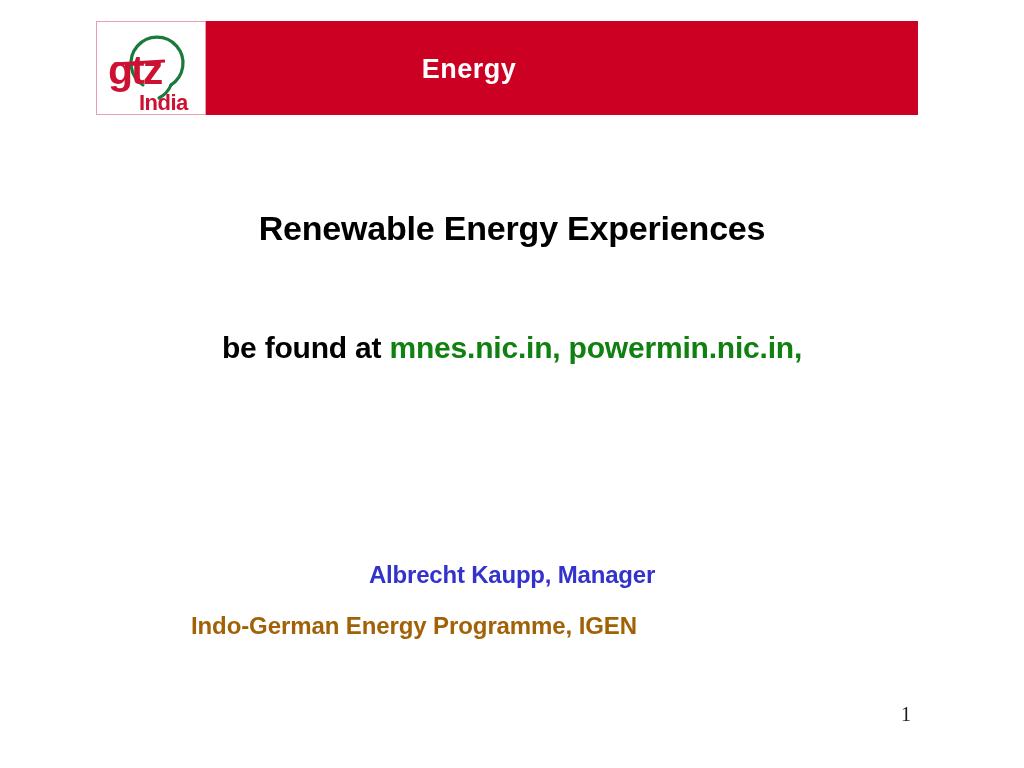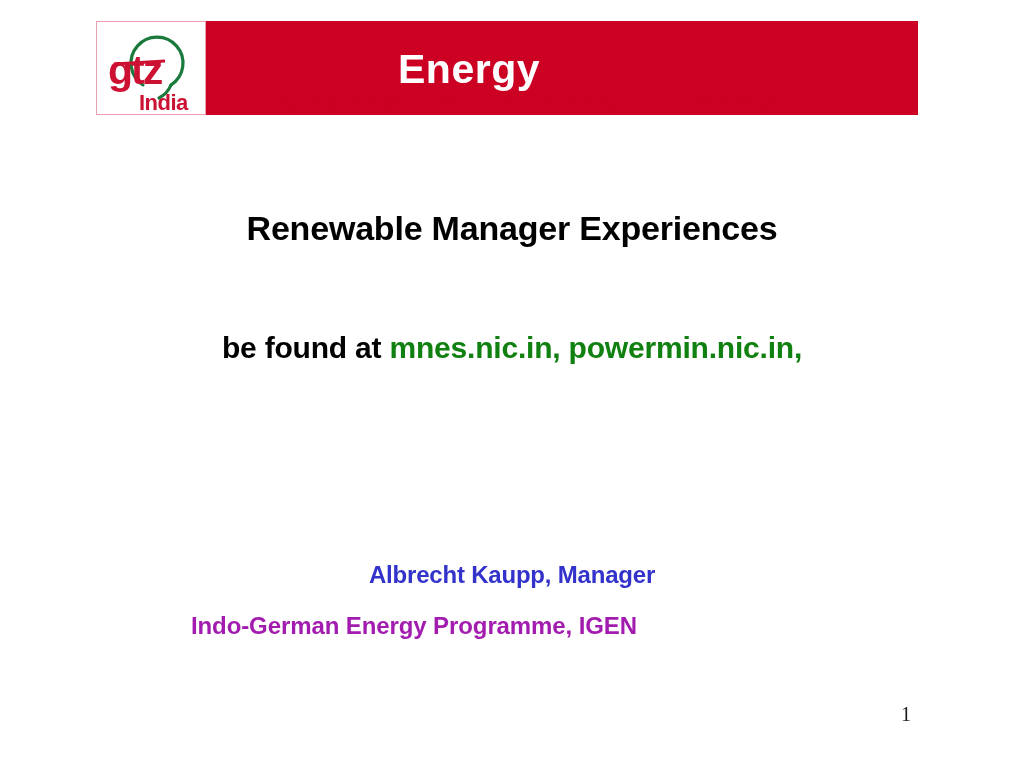--- a/index.html
+++ b/index.html
@@ -30,21 +30,21 @@
     top: 0;
     right: 0;
     height: 94px;
     background: #cc0022;
     display: flex;
     align-items: center;
     justify-content: center;
   }
   #energy-banner-title {
     color: #ffffff;
-    font-size: 41px;
+    font-size: 27px;
     font-weight: bold;
     letter-spacing: 0.5px;
     line-height: 1;
     margin-left: -180px;
     margin-top: 2px;
   }
 
   
   #logo-box {
     position: absolute;
@@ -117,21 +117,21 @@
     font-size: 24px;
     font-weight: bold;
     letter-spacing: -0.2px;
   }
   #presenter-org {
     position: absolute;
     left: 0;
     top: 612px;
     width: 828px;
     text-align: center;
-    color: #a21caf;
+    color: #a16207;
     font-size: 24px;
     font-weight: bold;
     letter-spacing: -0.1px;
   }
 
   #page-number {
     position: absolute;
     left: 901px;
     top: 703px;
     width: 40px;
@@ -161,21 +161,21 @@
       <line x1="17" y1="42" x2="68" y2="39" stroke="#cc1133" stroke-width="3"></line>
 
       <text x="42" y="88" font-family="'Liberation Sans', sans-serif" font-size="22" font-weight="bold" fill="#cc1133" letter-spacing="-0.5">India</text>
     </svg>
   </div>
 
 </div>
 
 <div id="tagline">Energy modesty , efficiency and conservation is our mandate. Let us walk the talk !</div>
 
-<div id="slide-title">Renewable Manager Experiences</div>
+<div id="slide-title">Renewable Energy Experiences</div>
 
 <div id="body-block">
     <span class="line"><span class="txt-black">be found at </span><span class="txt-green">mnes.nic.in, powermin.nic.in,</span></span>
   </div>
 
 <div id="presenter-name">Albrecht Kaupp, Manager</div>
 
 <div id="presenter-org">Indo-German Energy Programme, IGEN</div>
 
 <div id="page-number">1</div>

